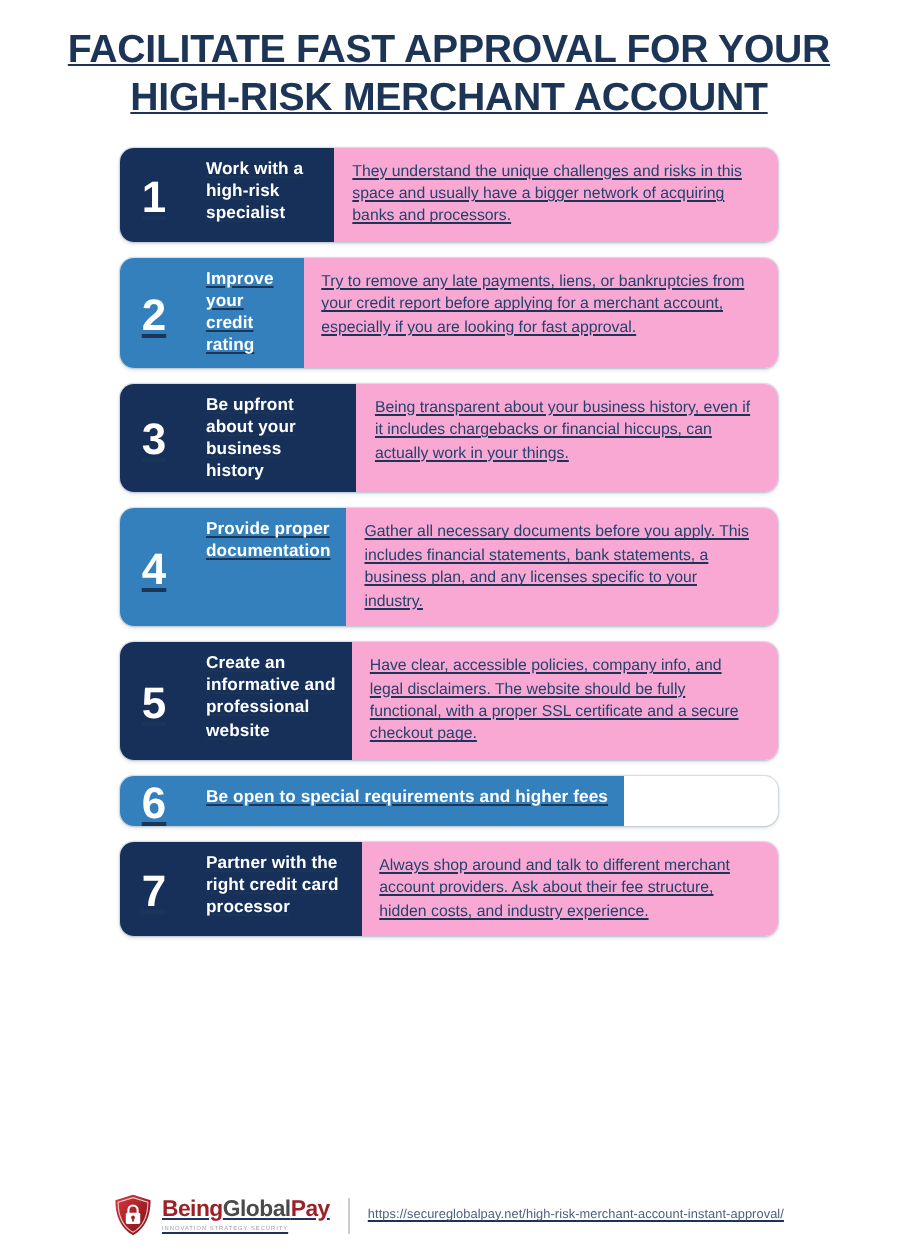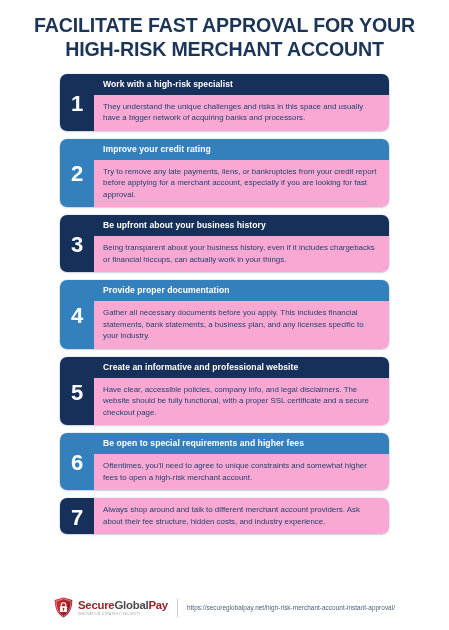--- a/index.html
+++ b/index.html
@@ -17,20 +17,21 @@
     overflow: hidden;
   }
 
   .page {
     width: 449px;
     height: 630px;
     position: relative;
     background: #ffffff;
     display: flex;
     flex-direction: column;
+    text-decoration: underline;
   }
 
   
   .header {
     padding: 13px 14px 0 14px;
     text-align: center;
   }
 
   .headline {
     font-size: 19.6px;
@@ -80,21 +81,21 @@
     color: #ffffff;
     font-size: 22px;
     font-weight: bold;
     line-height: 1;
     padding-top: 3px;
   }
 
   .card-main {
     flex: 1 1 auto;
     display: flex;
-    flex-direction: column;
+    flex-direction: row;
     min-width: 0;
   }
 
   .card-title {
     padding: 5px 8px 5px 9px;
     color: #ffffff;
     font-size: 8.6px;
     font-weight: bold;
     line-height: 1.3;
     letter-spacing: 0.05px;
@@ -230,27 +231,27 @@
       <div class="card-main">
         <div class="card-title">Create an informative and professional website</div>
         <div class="card-body">Have clear, accessible policies, company info, and legal disclaimers. The website should be fully functional, with a proper SSL certificate and a secure checkout page.</div>
       </div>
     </div>
 
     <div class="card light">
       <div class="num-col">6</div>
       <div class="card-main">
         <div class="card-title">Be open to special requirements and higher fees</div>
-        <div class="card-body">Oftentimes, you'll need to agree to unique constraints and somewhat higher fees to open a high-risk merchant account.</div>
       </div>
     </div>
 
     <div class="card dark">
       <div class="num-col">7</div>
       <div class="card-main">
+        <div class="card-title">Partner with the right credit card processor</div>
         <div class="card-body">Always shop around and talk to different merchant account providers. Ask about their fee structure, hidden costs, and industry experience.</div>
       </div>
     </div>
 
   </div>
 
   <div class="footer">
     <div class="brand">
       <svg class="shield" viewBox="0 0 38 42">
         <defs>
@@ -261,21 +262,21 @@
           </linearGradient>
         </defs>
         <path d="M19 0.8 L36.6 6.2 C36.6 22 31.4 34.2 19 41.2 C6.6 34.2 1.4 22 1.4 6.2 Z" fill="url(#sg)"></path>
         <path d="M19 3.6 L33.9 8.2 C33.9 21.8 29.4 32.3 19 38.3 C8.6 32.3 4.1 21.8 4.1 8.2 Z" fill="none" stroke="#ffffff" stroke-width="1.1" opacity="0.75"></path>
         <path d="M14.4 19.2 v-3.1 a4.6 4.6 0 0 1 9.2 0 v3.1" fill="none" stroke="#ffffff" stroke-width="2.1"></path>
         <rect x="11.8" y="18.7" width="14.4" height="11.2" rx="1.6" fill="#ffffff"></rect>
         <circle cx="19" cy="23.4" r="1.9" fill="#a51f26"></circle>
         <rect x="18.1" y="23.9" width="1.8" height="3.9" rx="0.8" fill="#a51f26"></rect>
       </svg>
       <div class="brand-text">
-        <div class="brand-name"><span class="w1">Secure</span><span class="w2">Global</span><span class="w3">Pay</span></div>
+        <div class="brand-name"><span class="w1">Being</span><span class="w2">Global</span><span class="w3">Pay</span></div>
         <div class="brand-tag">INNOVATION  STRATEGY  SECURITY</div>
       </div>
     </div>
     <div class="divider"></div>
     <div class="url">https://secureglobalpay.net/high-risk-merchant-account-instant-approval/</div>
   </div>
 
 </div>
 
 </body></html>

